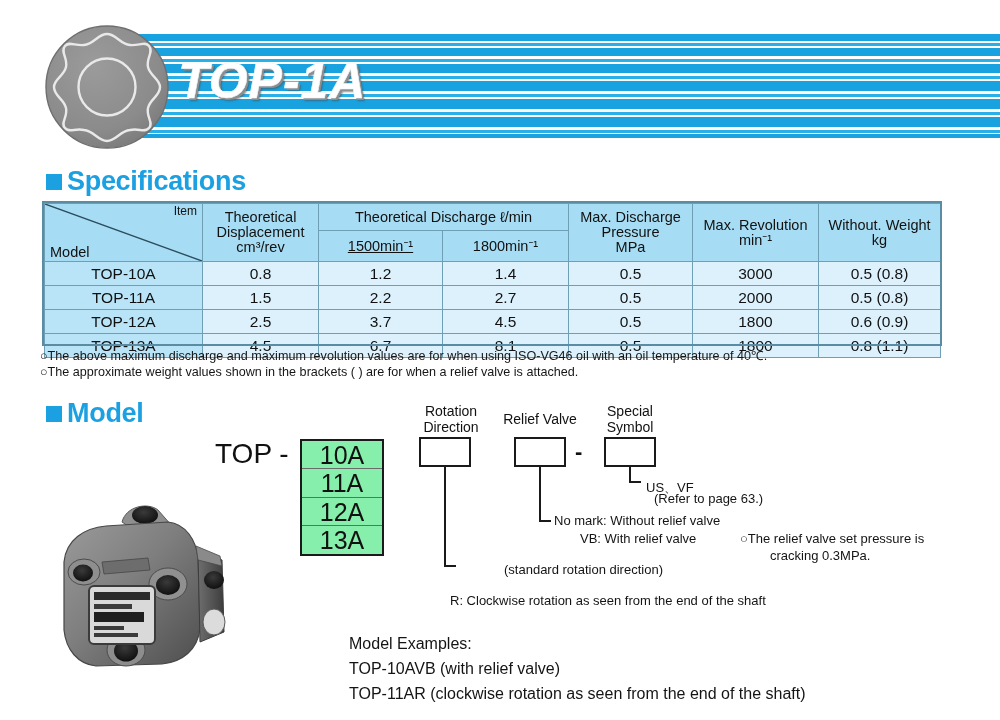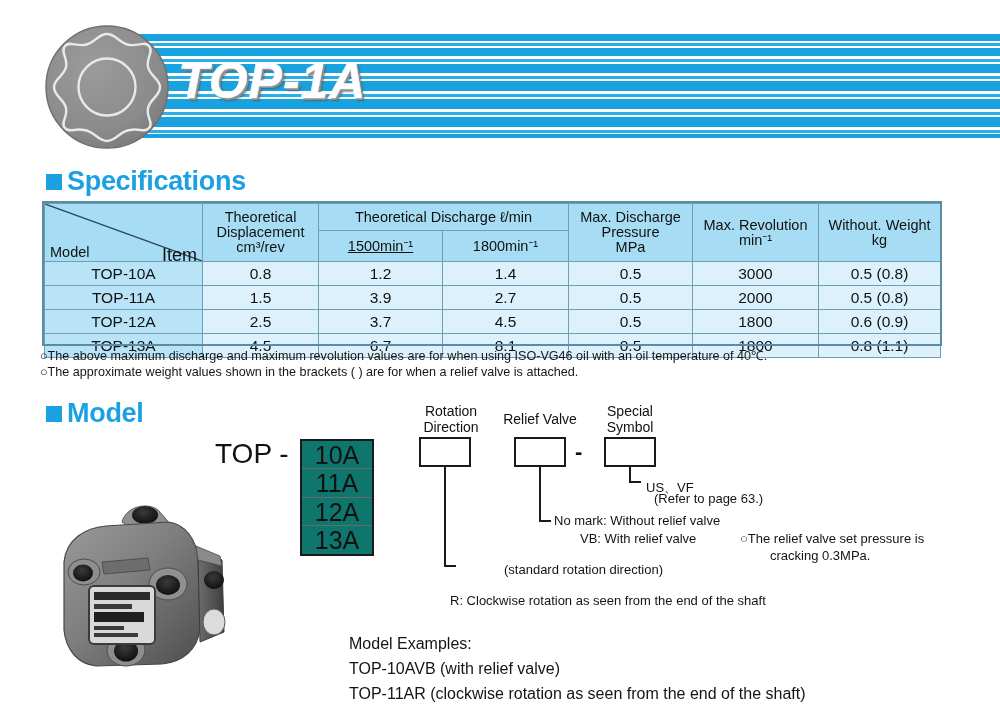--- a/index.html
+++ b/index.html
@@ -104,22 +104,21 @@
     background: #b9e4f7;
     font-size: 15.5px;
   }
   .corner-cell {
     position: relative;
     background: #a7ddf4 !important;
     padding: 0 !important;
   }
   .corner-cell .item-lbl {
     position: absolute; right: 5px; top: 1px;
-    font-size: 18px;
-    margin-top: 41px;
+    font-size: 12px;
   }
   .corner-cell .model-lbl {
     position: absolute; left: 5px; bottom: 1px;
     font-size: 14.5px;
   }
   .corner-cell .diag {
     position: absolute; left: 0; top: 0;
     width: 100%; height: 100%;
   }
   .outer-frame {
@@ -154,23 +153,23 @@
   #top-prefix {
     position: absolute;
     left: 215px; top: 43px;
     font-size: 28px;
     color: #111;
     white-space: nowrap;
   }
   #code-stack {
     position: absolute;
     left: 300px; top: 44px;
-    width: 74px; height: 117px;
+    width: 84px; height: 117px;
     border: 2px solid #1a1a1a;
-    background: #0f766e;
+    background: #86efac;
   }
   .code-row {
     height: 28.25px;
     line-height: 28px;
     text-align: center;
     font-size: 25px;
     color: #111;
     border-bottom: 1px solid #6a6a6a;
   }
   .code-row:last-child { border-bottom: none; }
@@ -328,21 +327,21 @@
         <td>0.8</td>
         <td>1.2</td>
         <td>1.4</td>
         <td>0.5</td>
         <td>3000</td>
         <td>0.5  (0.8)</td>
       </tr>
       <tr>
         <td class="model-cell">TOP-11A</td>
         <td>1.5</td>
-        <td>3.9</td>
+        <td>2.2</td>
         <td>2.7</td>
         <td>0.5</td>
         <td>2000</td>
         <td>0.5  (0.8)</td>
       </tr>
       <tr>
         <td class="model-cell">TOP-12A</td>
         <td>2.5</td>
         <td>3.7</td>
         <td>4.5</td>

